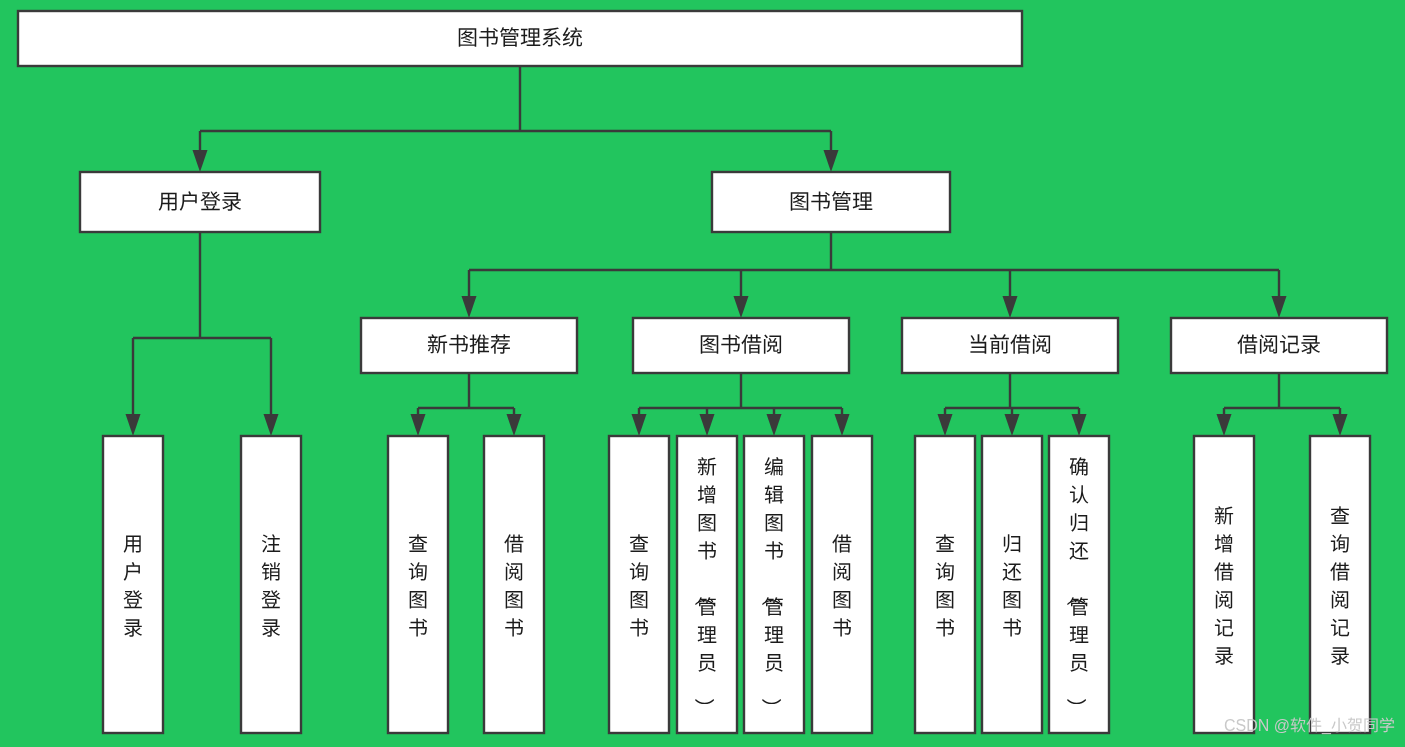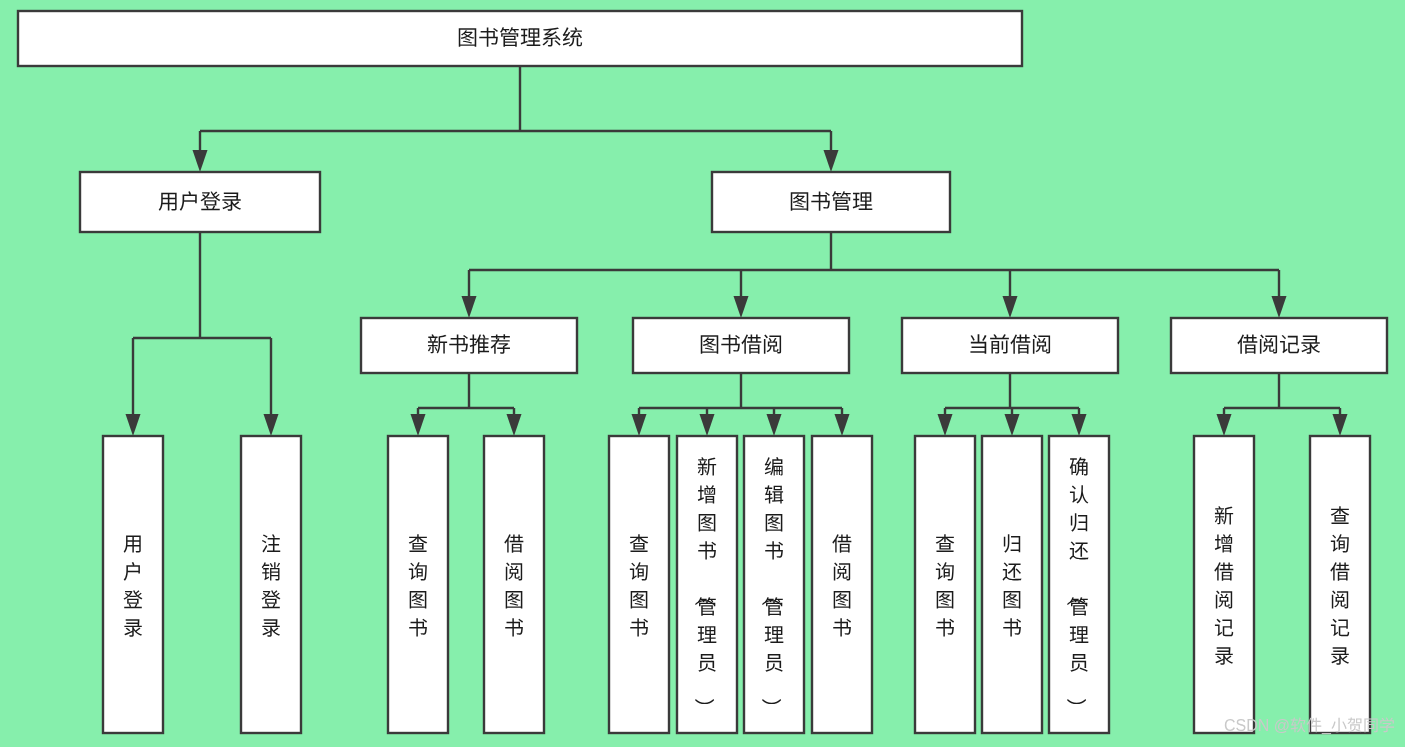--- a/index.html
+++ b/index.html
@@ -8,21 +8,21 @@
     padding: 0;
     background: #ffffff;
   }
   body {
     font-family: "Liberation Sans", "DejaVu Sans", sans-serif;
   }
   #diagram-root {
     position: relative;
     width: 1405px;
     height: 747px;
-    background: #86efac;
+    background: #22c55e;
     overflow: hidden;
   }
   svg#structure-chart {
     position: absolute;
     left: 0;
     top: 0;
     width: 1405px;
     height: 747px;
     display: block;
   }

